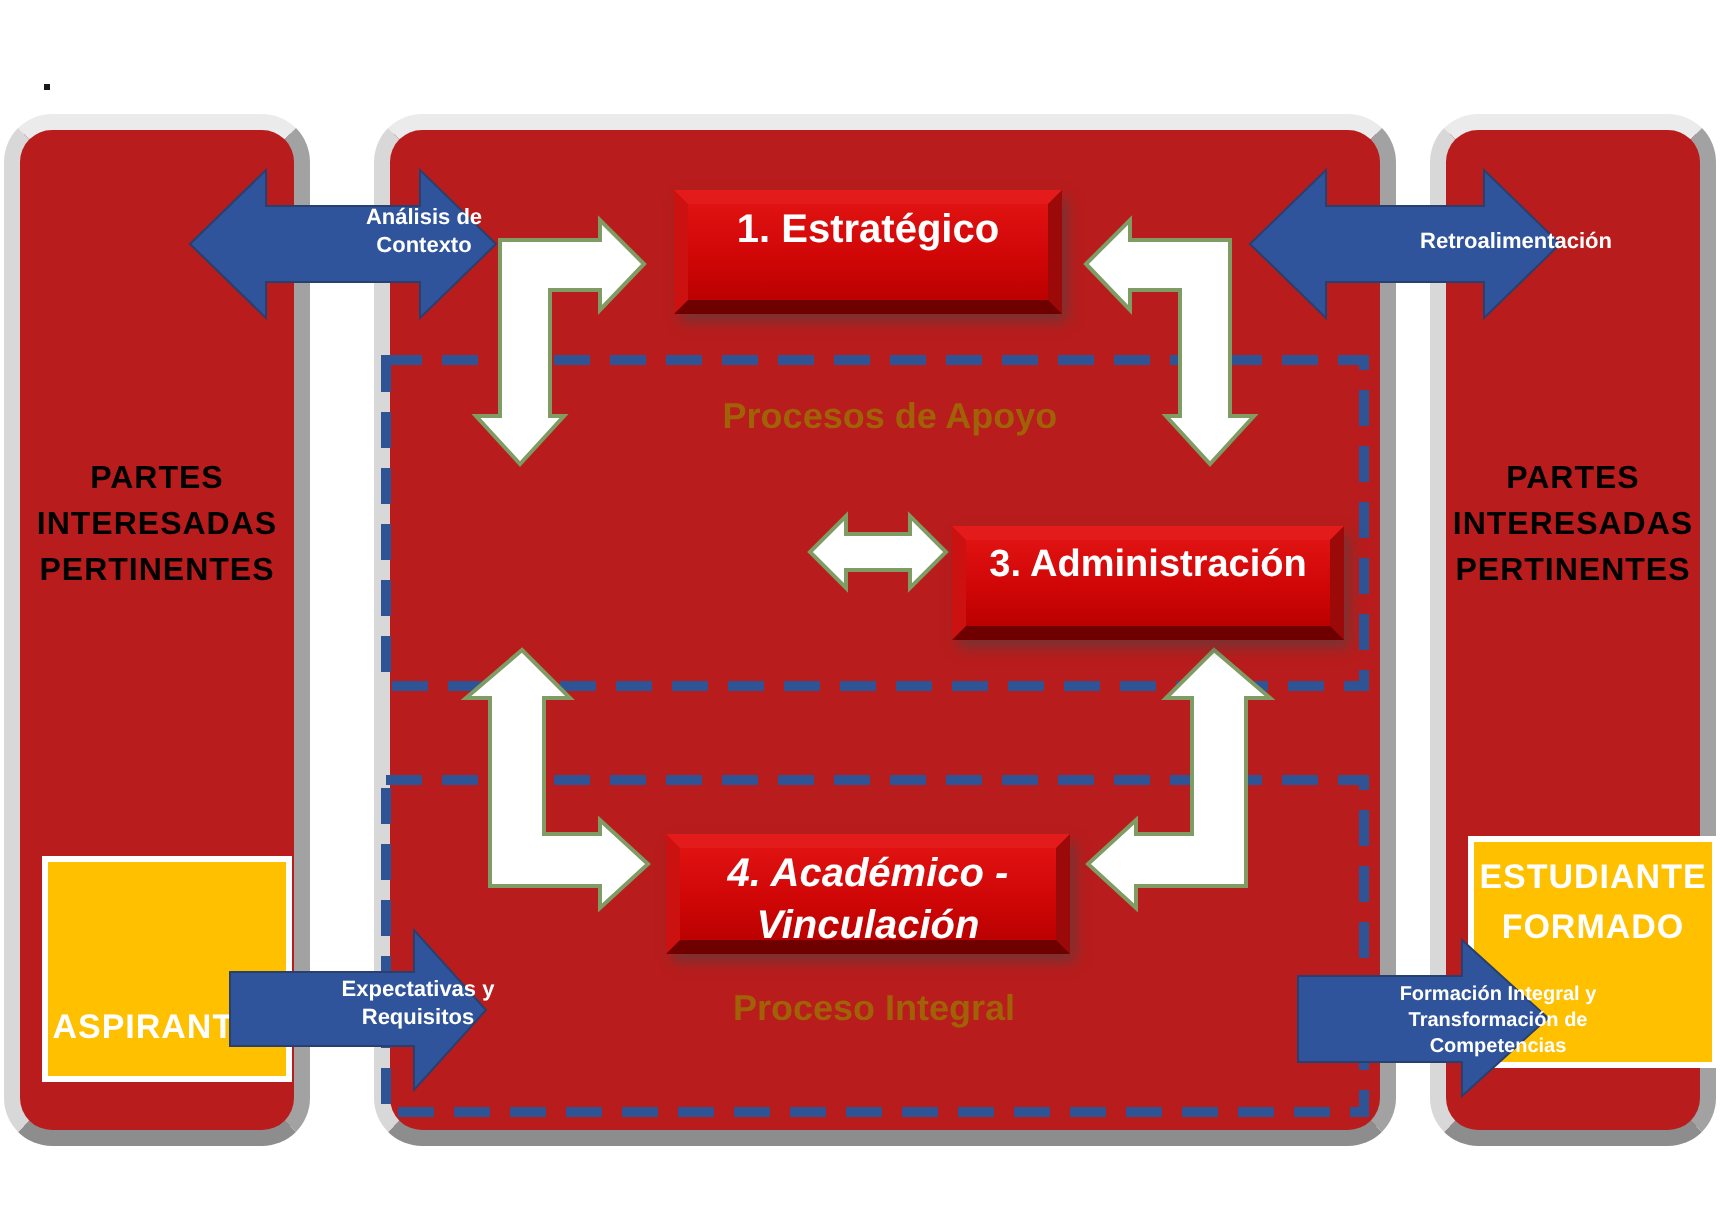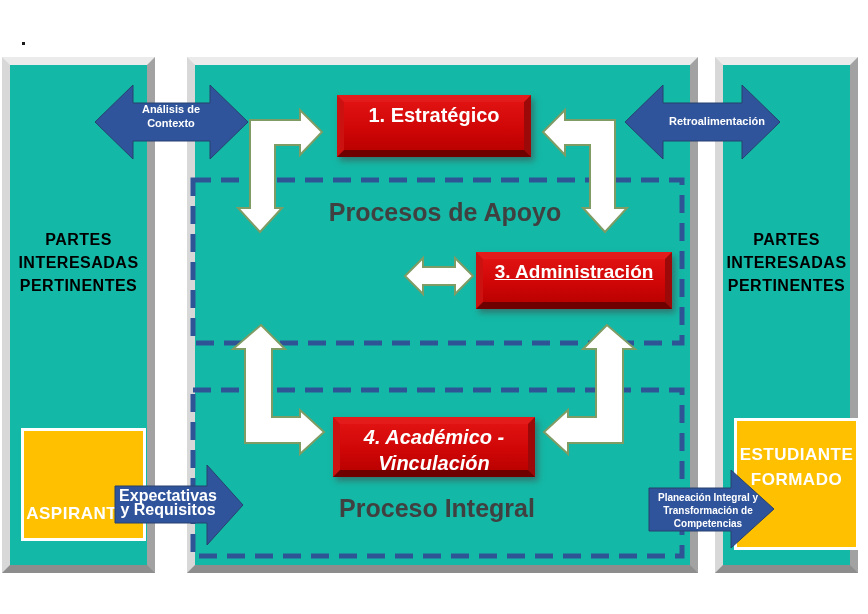--- a/index.html
+++ b/index.html
@@ -4,81 +4,82 @@
 <style>
   html,body{margin:0;padding:0;background:#fff;}
   .canvas{
     position:relative;width:868px;height:614px;background:#ffffff;overflow:hidden;
     font-family:"Liberation Sans", sans-serif;
   }
   .dot{position:absolute;left:22px;top:42px;width:3px;height:3px;background:#1a1a1a;}
 
   
   .panel{
-    position:absolute;top:57px;height:500px;background:#14b8a6;
+    position:absolute;top:57px;height:500px;background:#b91c1c;
     border-style:solid;border-width:8px;
     border-color:#ebebeb #a2a2a2 #8d8d8d #d8d8d8;
+    border-radius:24px;
   }
   .panel.left{left:2px;width:137px;}
   .panel.center{left:187px;width:495px;}
   .panel.right{left:715px;width:127px;}
 
   .panel-title{
     position:absolute;left:0;right:0;top:163px;text-align:center;
     font-weight:bold;font-size:16px;line-height:23px;color:#000;letter-spacing:.5px;
   }
 
   .tag-box{
     position:absolute;width:119px;height:119px;background:#FFC000;
     border:3px solid #ffffff;color:#fff;font-weight:bold;font-size:17px;
     display:flex;align-items:center;justify-content:center;text-align:center;
     letter-spacing:.5px;
   }
   .tag-box.left{left:11px;top:363px;padding-bottom:14px;box-sizing:content-box;height:93px;align-items:flex-end;}
-  .tag-box.right{left:11px;top:353px;align-items:flex-start;padding-top:21px;height:105px;box-sizing:content-box;line-height:25px;}
+  .tag-box.right{left:11px;top:353px;align-items:flex-start;padding-top:5px;height:105px;box-sizing:content-box;line-height:25px;}
 
   
   .pbox{
     position:absolute;z-index:4;
     border-style:solid;border-width:7px;
     border-color:#e41b1b #9c0909 #6e0000 #cc1111;
     background:linear-gradient(180deg,#e01212 0%,#d00606 55%,#bb0101 100%);
     box-shadow:3px 4px 6px rgba(70,70,70,.55);
     display:flex;justify-content:center;text-align:center;
     color:#fff;font-weight:bold;font-size:20px;line-height:26px;
   }
   .pbox .lbl{white-space:nowrap;}
   .pbox.wrap .lbl{white-space:normal;width:186px;font-style:italic;}
   #box1{left:337px;top:95px;width:180px;height:48px;}
   #box2{left:204px;top:252px;width:180px;height:43px;}
-  #box3{left:476px;top:252px;width:182px;height:43px;text-decoration:underline;}
+  #box3{left:476px;top:263px;width:182px;height:43px;}
   #box3 .lbl{font-size:19px;}
   #box4{left:333px;top:417px;width:188px;height:46px;}
 
   
   .zone-label{
     position:absolute;z-index:4;width:320px;text-align:center;
-    font-weight:bold;font-size:25px;color:#404040;
+    font-weight:bold;font-size:18px;color:#a16207;
   }
   #zone-apoyo{left:285px;top:198px;}
   #zone-operativo{left:277px;top:494px;}
 
   
   svg.overlay{position:absolute;left:0;top:0;z-index:3;pointer-events:none;}
   .dashed-rect{fill:none;stroke-width:5;stroke-dasharray:18 10;}
   .white-arrow{stroke:#7e9c64;stroke-width:2;stroke-linejoin:miter;}
   .blue-arrow{stroke:#27406e;stroke-width:1;}
 
   
   .flow-label{
-    position:absolute;z-index:5;color:#fff;font-weight:bold;text-align:center;
+    position:absolute;z-index:5;color:#fff;font-weight:bold;text-align:center;margin-left:41px;
   }
   #flow-context{left:126px;top:103px;width:90px;font-size:11px;line-height:13.5px;}
   #flow-feedback{left:647px;top:115px;width:140px;font-size:11px;line-height:13px;}
-  #flow-expect{left:113px;top:489px;width:110px;font-size:16px;line-height:13.5px;}
+  #flow-expect{left:113px;top:489px;width:110px;font-size:11px;line-height:13.5px;}
   #flow-formacion{left:648px;top:491px;width:120px;font-size:10px;line-height:13px;}
 </style>
 </head>
 <body>
 
 <div class="canvas">
 
   <div class="dot"></div>
 
   <div class="panel left">
@@ -125,15 +126,15 @@
   <div class="pbox wrap" id="box4">
     <span class="lbl">4. Académico - Vinculación</span>
   </div>
 
   <div class="zone-label" id="zone-apoyo">Procesos de Apoyo</div>
   <div class="zone-label" id="zone-operativo">Proceso Integral</div>
 
   <div class="flow-label" id="flow-context">Análisis de Contexto</div>
   <div class="flow-label" id="flow-feedback">Retroalimentación</div>
   <div class="flow-label" id="flow-expect">Expectativas y Requisitos</div>
-  <div class="flow-label" id="flow-formacion">Planeación Integral y Transformación de Competencias</div>
+  <div class="flow-label" id="flow-formacion">Formación Integral y Transformación de Competencias</div>
 
 </div>
 
 </body></html>

